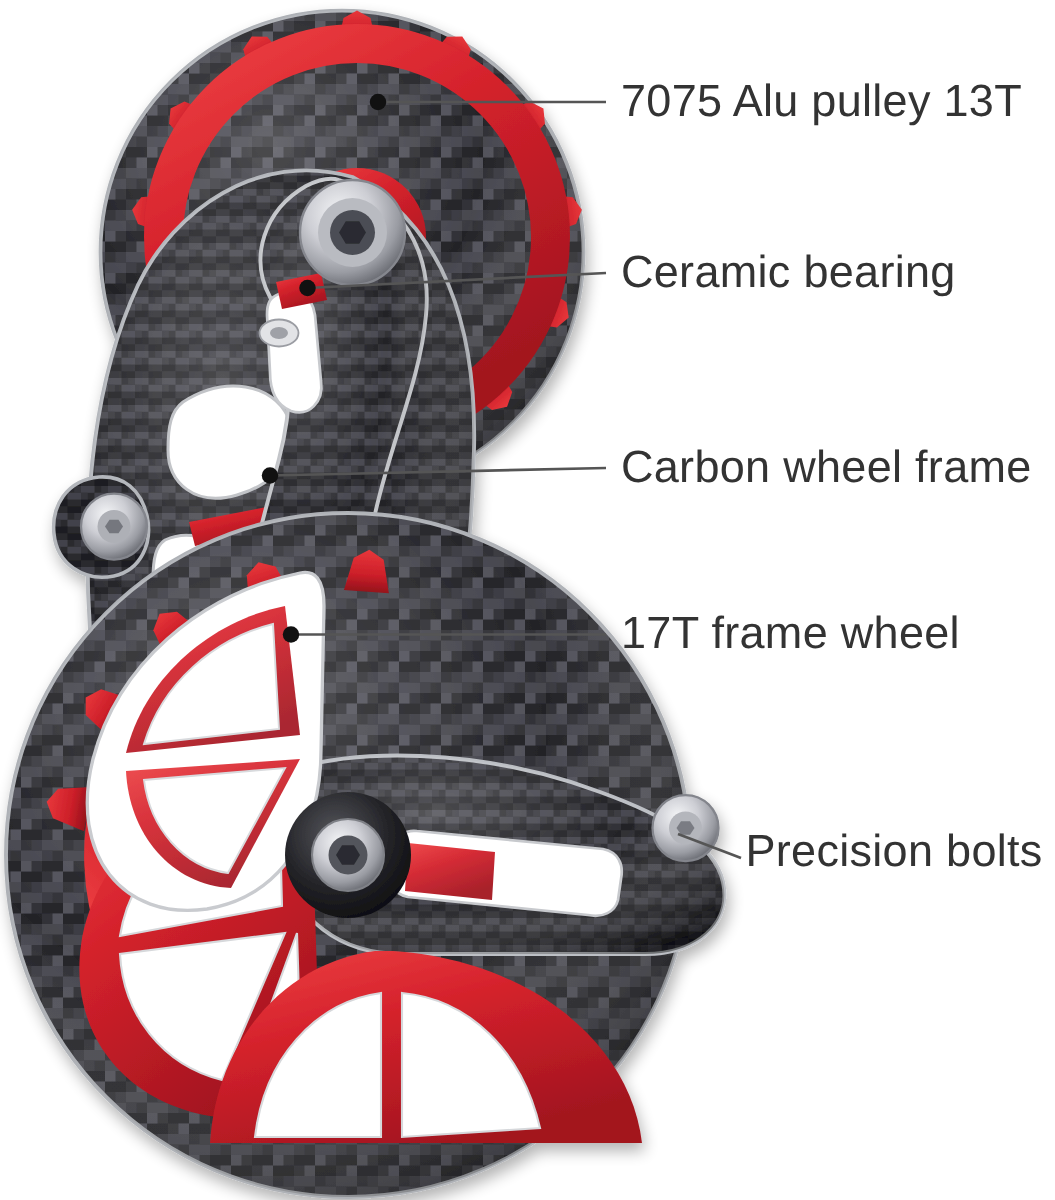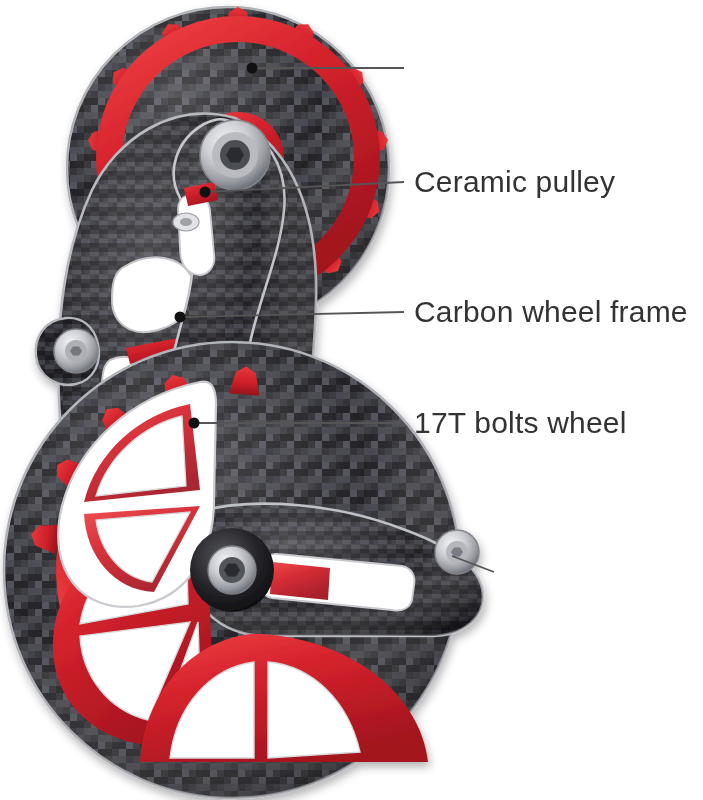--- a/index.html
+++ b/index.html
@@ -415,21 +415,23 @@
       <g>
         <line x1="194" y1="423" x2="404" y2="423" stroke="#555555" stroke-width="1.8"></line>
         <circle cx="194" cy="423" r="5.5" fill="#111111"></circle>
       </g>
       <g>
         <line x1="452" y1="556" x2="494" y2="572" stroke="#555555" stroke-width="1.8"></line>
       </g>
     </g>
   </svg>
 
-
-  <div class="callout-label" id="lbl-1">Ceramic pulley</div>
+  <div class="callout-label" id="lbl-0">7075 Alu pulley 13T</div>
+
+  <div class="callout-label" id="lbl-1">Ceramic bearing</div>
 
   <div class="callout-label" id="lbl-2">Carbon wheel frame</div>
 
-  <div class="callout-label" id="lbl-3">17T bolts wheel</div>
-
+  <div class="callout-label" id="lbl-3">17T frame wheel</div>
+
+  <div class="callout-label" id="lbl-4">Precision bolts</div>
 
 </div>
 
 </body></html>

